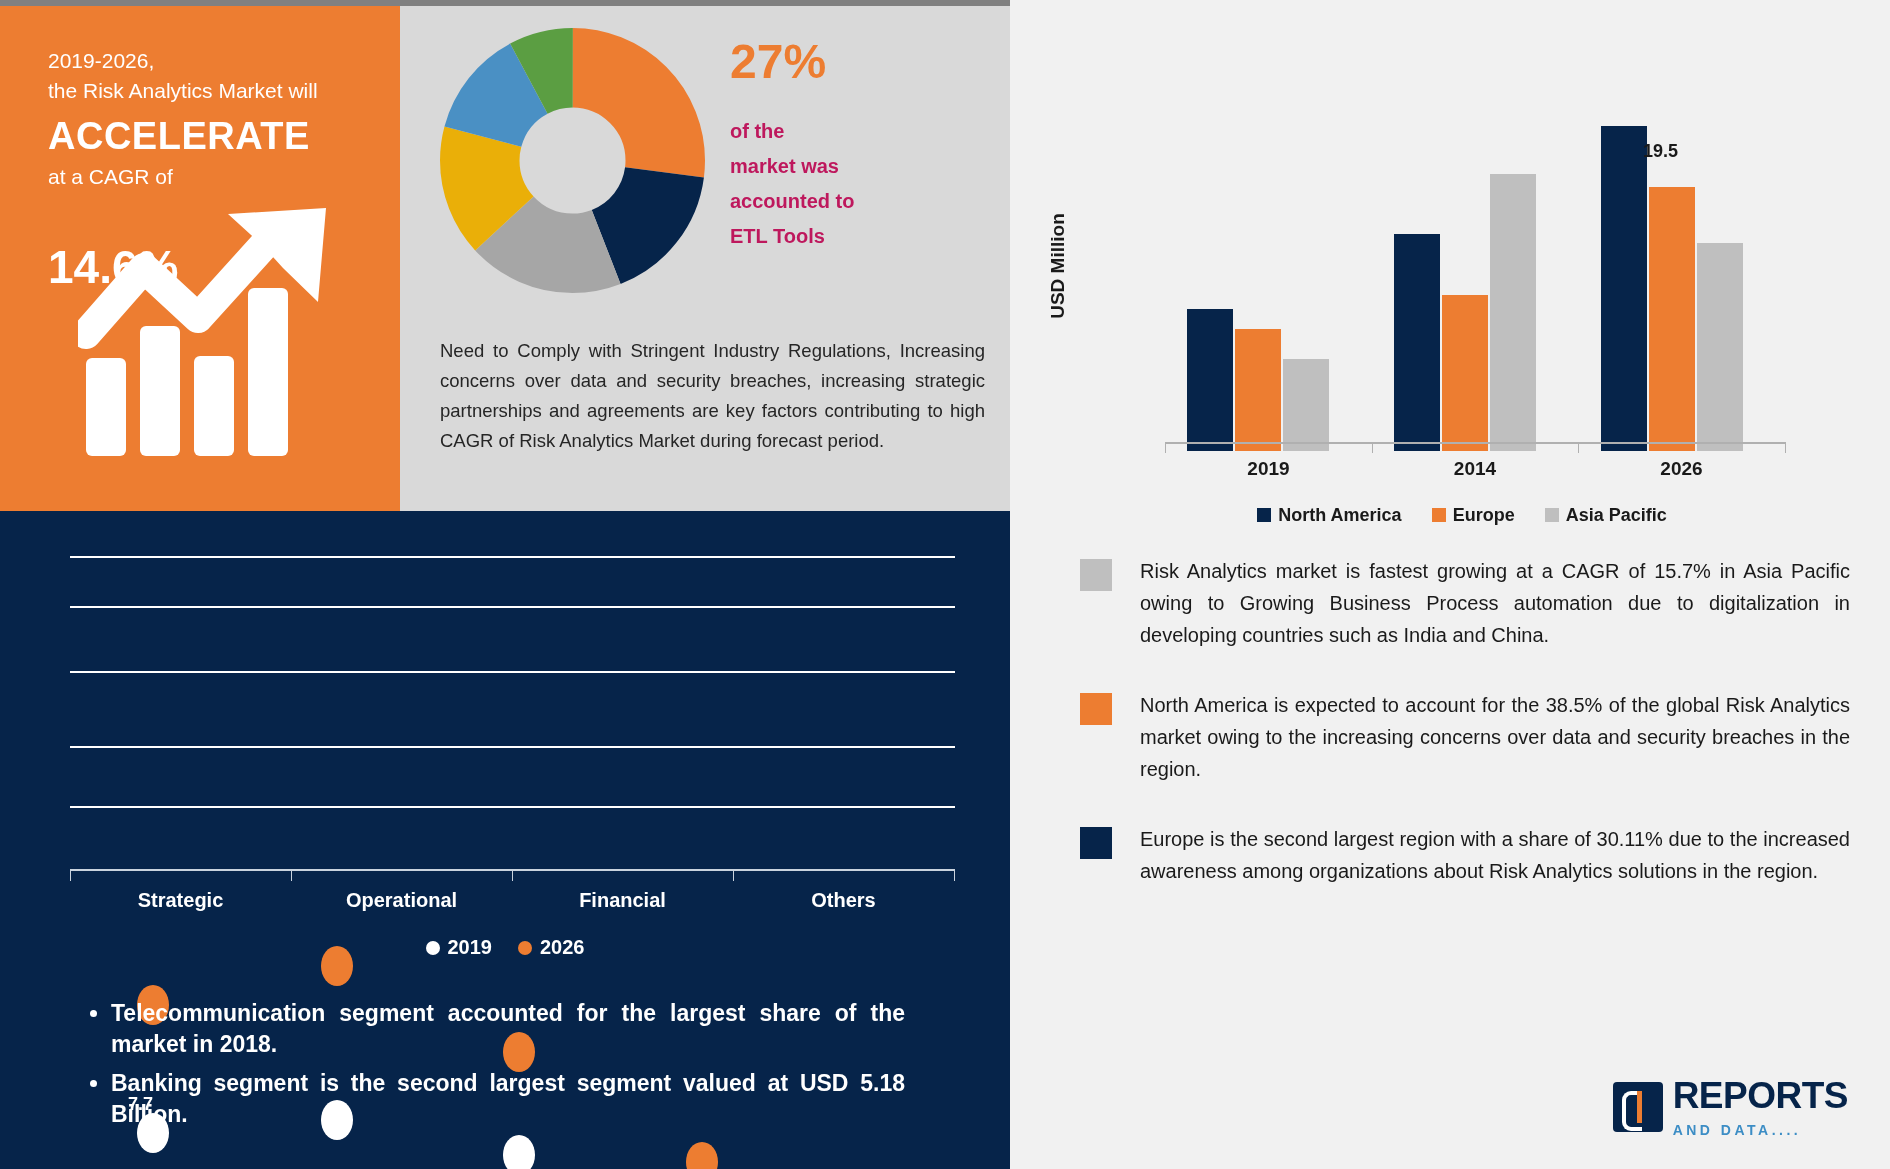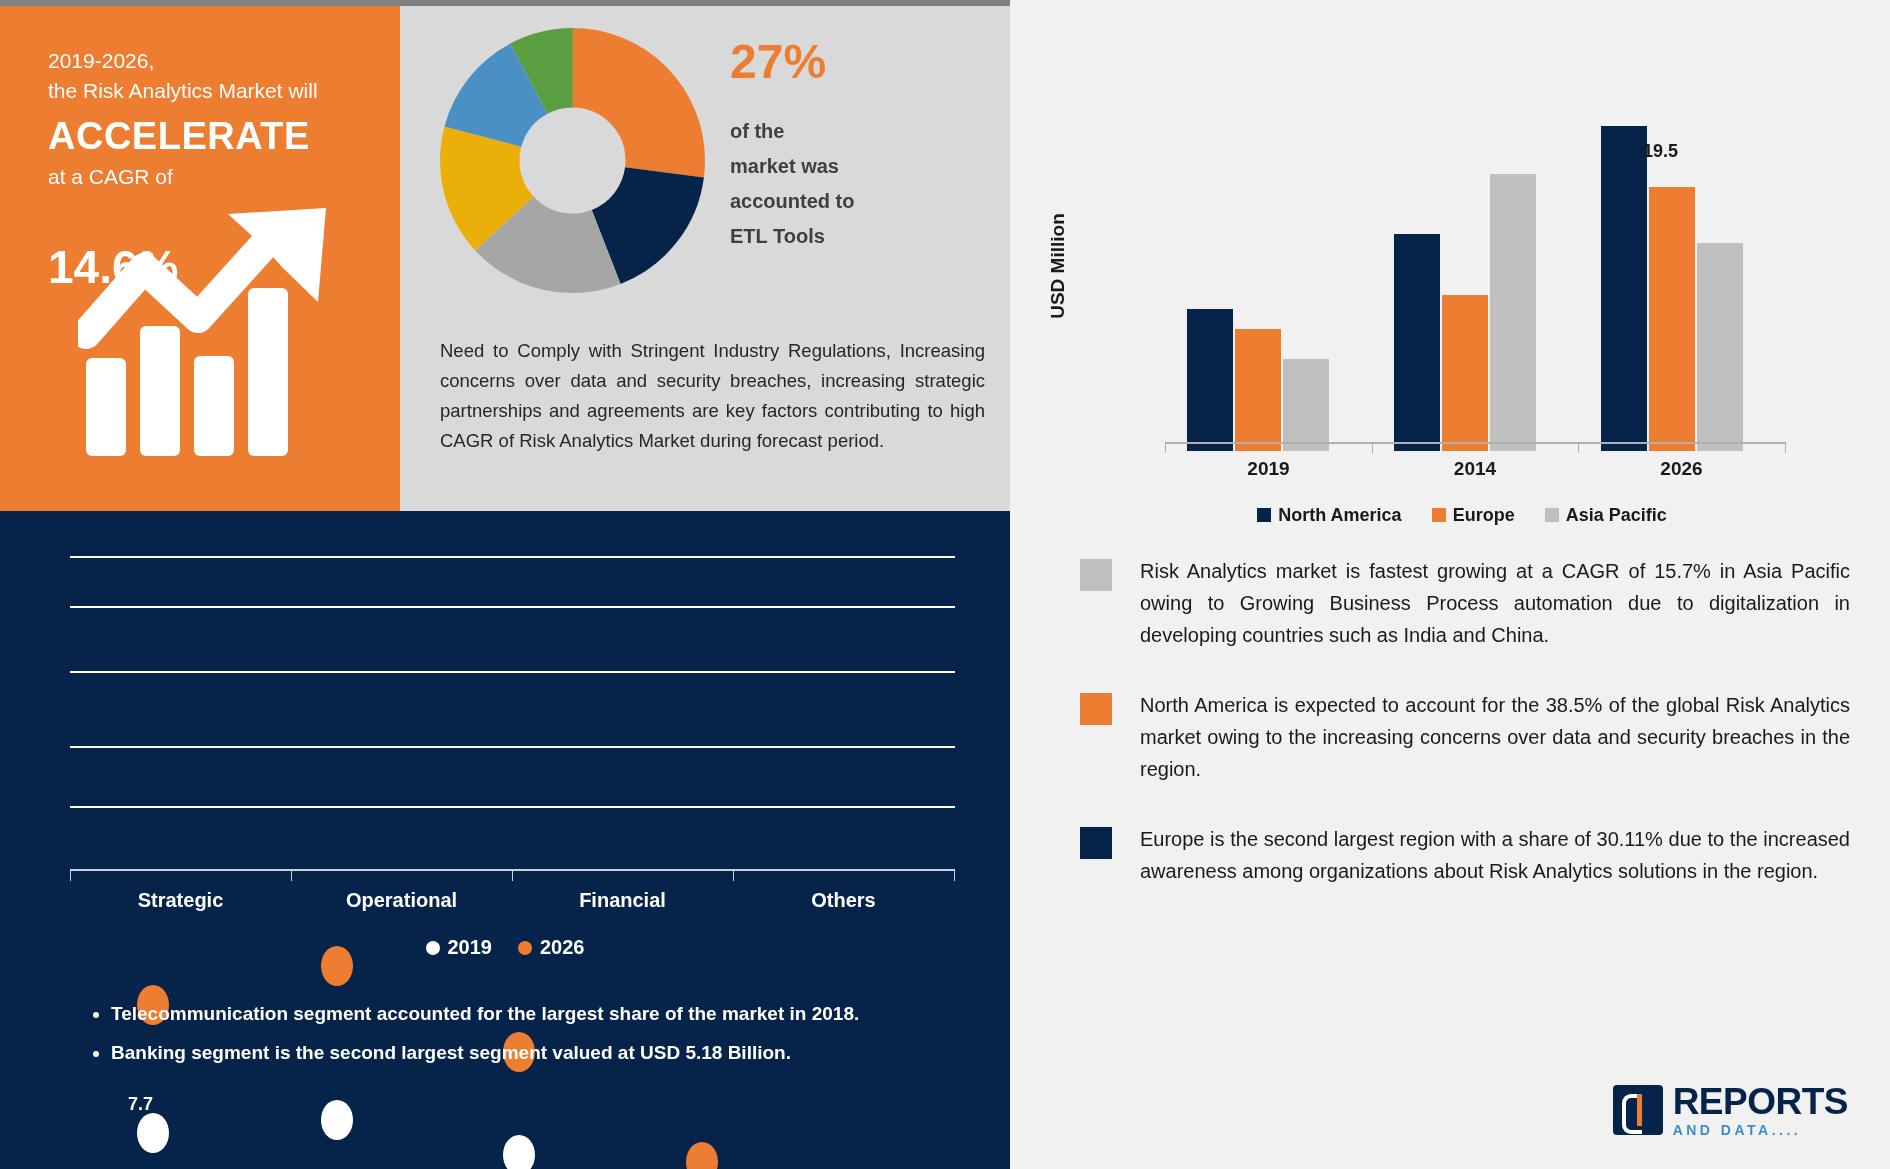--- a/index.html
+++ b/index.html
@@ -28,21 +28,21 @@
   
   .donut-panel {
     position:absolute; left:400px; top:6px; width:610px; height:505px;
     background:#D9D9D9;
   }
   .donut-wrap { position:absolute; left:40px; top:22px; width:265px; height:265px; }
   .donut-svg { width:265px; height:265px; display:block; }
   .pct-big { position:absolute; left:330px; top:28px; font-size:48px; font-weight:700; color:#ED7D31; }
   .pct-desc {
     position:absolute; left:330px; top:108px; width:240px;
-    font-size:20px; font-weight:700; line-height:35px; color:#404040;
+    font-size:20px; font-weight:700; line-height:35px; color:#be185d;
   }
   .donut-para {
     position:absolute; left:40px; top:330px; width:545px;
     font-size:18.5px; line-height:30px; color:#262626; text-align:justify;
   }
 
   
   .dot-panel {
     position:absolute; left:0; top:511px; width:1010px; height:658px;
     background:#06244A; color:#ffffff;
@@ -59,21 +59,21 @@
     position:absolute; top:378px; font-size:20px; font-weight:700; color:#ffffff; text-align:center;
   }
   .dp-legend {
     position:absolute; left:0; top:425px; width:1010px;
     display:flex; justify-content:center; gap:26px; align-items:center;
     font-size:20px; font-weight:700;
   }
   .dp-legend span.key { display:inline-block; width:14px; height:14px; border-radius:50%; margin-right:8px; vertical-align:-1px;}
   .dp-bullets {
     position:absolute; left:85px; top:487px; width:820px;
-    font-size:19px; line-height:31px; font-weight:700; color:#ffffff;
+    font-size:23px; line-height:31px; font-weight:700; color:#ffffff;
   }
   .dp-bullets li { margin-bottom:8px; text-align:justify; }
   .dp-bullets ul { padding-left:26px; }
 
   
   .right-panel {
     position:absolute; left:1010px; top:0; width:880px; height:1169px;
     background:#F1F1F1;
   }
 
@@ -111,21 +111,21 @@
   .logo-mark { width:50px; height:50px; background:#06244A; border-radius:4px; position:relative; margin-right:10px;}
   .logo-mark::before {
     content:""; position:absolute; left:9px; top:9px; width:16px; height:32px;
     border:4px solid #ffffff; border-right:none; border-radius:9px 0 0 9px;
   }
   .logo-mark::after {
     content:""; position:absolute; left:24px; top:9px; width:5px; height:32px; background:#ED7D31;
   }
   .logo-text { line-height:1; }
   .logo-reports { font-size:37px; font-weight:700; color:#06244A; letter-spacing:-.5px; }
-  .logo-sub { font-size:14px; font-weight:700; color:#3C8DC5; letter-spacing:3.5px; margin-top:3px; }
+  .logo-sub { font-size:14px; font-weight:700; color:#3C8DC5; letter-spacing:3.5px; margin-top:9px; }
 </style>
 </head>
 <body>
 
 <div id="page">
 
   <div class="topbar-grey"></div>
 
   <div class="cagr-panel">
     <div class="cagr-line1">2019-2026,</div>

